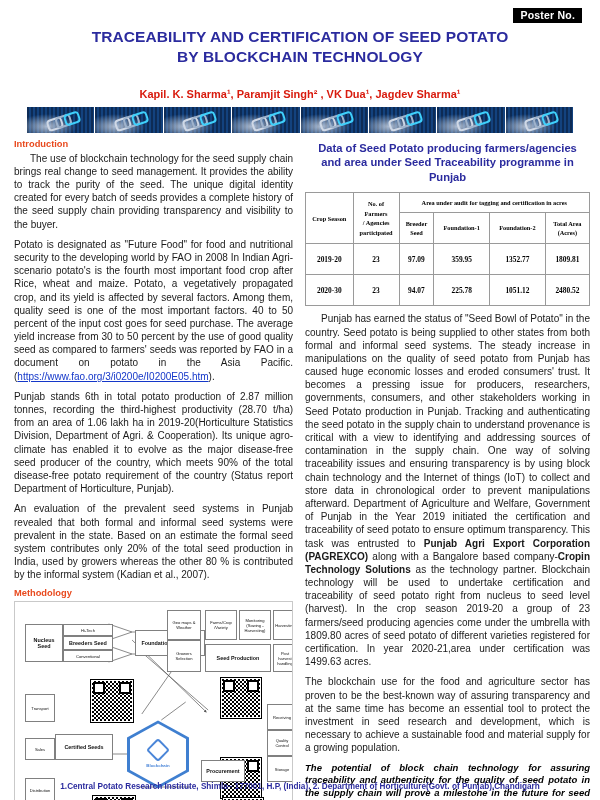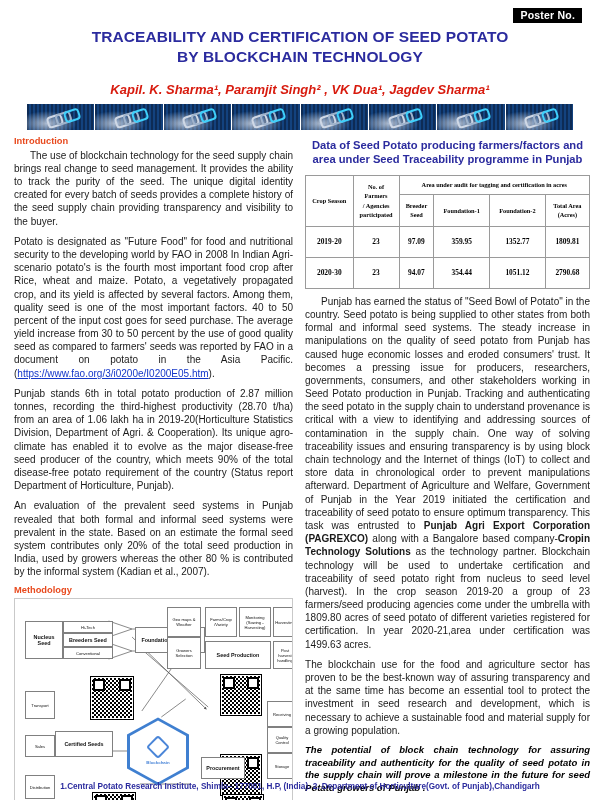--- a/index.html
+++ b/index.html
@@ -44,23 +44,22 @@
     font-weight: bold;
     font-size: 15.5px;
     line-height: 1.28;
     margin: 4px 30px 0 30px;
     letter-spacing: 0.1px;
   }
   .authors {
     text-align: center;
     color: #d81b0e;
     font-weight: bold;
-    font-style: italic;
-    font-size: 13px;
-    margin-top: 15px;
+    font-size: 11px;
+    margin-top: 21px;
   }
 
   .banner {
     margin: 7px 27px 0 27px;
     height: 26px;
     display: flex;
     gap: 1px;
     overflow: hidden;
   }
   .banner-cell {
@@ -417,21 +416,21 @@
         <div class="dbox b" style="left:204px;top:244px;width:76px;height:28px;">Seed Processing</div>
         <div class="dbox s" style="left:196px;top:274px;width:30px;height:26px;">Sampling &amp; Quality Control</div>
         <div class="dbox s" style="left:228px;top:274px;width:28px;height:26px;">Grading &amp; Sorting</div>
         <div class="dbox s" style="left:258px;top:274px;width:24px;height:26px;">Seed Treatment</div>
 
         <div class="strip" style="top:314px;">SEED TRACEABILITY THROUGH BLOCK CHAIN TECHNOLOGY</div>
       </div>
     </div>
 
     <div class="col-right">
-      <div class="rs-title">Data of Seed Potato producing farmers/factors and area under Seed Traceability programme in Punjab</div>
+      <div class="rs-title">Data of Seed Potato producing farmers/agencies and area under Seed Traceability programme in Punjab</div>
 
       <table class="data">
         <thead>
           <tr>
             <th rowspan="2">Crop Season</th>
             <th rowspan="2" class="tall">
               <span>No. of</span><br>
               <span>Farmers</span><br>
               <span>/ Agencies</span><br>
               <span>participated</span>
@@ -457,23 +456,23 @@
             <td>23</td>
             <td>97.09</td>
             <td>359.95</td>
             <td>1352.77</td>
             <td>1809.81</td>
           </tr>
           <tr>
             <td>2020-30</td>
             <td>23</td>
             <td>94.07</td>
-            <td>354.44</td>
+            <td>225.78</td>
             <td>1051.12</td>
-            <td>2790.68</td>
+            <td>2480.52</td>
           </tr>
         </tbody>
       </table>
 
       <p class="body ind"><span>Punjab has earned the status of "Seed Bowl of Potato" in the country. Seed potato is being supplied to other states from both formal and informal seed systems. The steady increase in manipulations on the quality of seed potato from Punjab has caused huge economic losses and eroded consumers' trust. It becomes a pressing issue for producers, researchers, governments, consumers, and other stakeholders working in Seed Potato production in Punjab. Tracking and authenticating the seed potato in the supply chain to understand provenance is critical with a view to identifying and addressing sources of contamination in the supply chain. One way of solving traceability issues and ensuring transparency is by using block chain technology and the Internet of things (IoT) to collect and store data in chronological order to prevent manipulations afterward. Department of Agriculture and Welfare, Government of Punjab in the Year 2019 initiated the certification and traceability of seed potato to ensure optimum transparency. This task was entrusted to </span><span class="bold">Punjab Agri Export Corporation (PAGREXCO)</span><span> along with a Bangalore based company-</span><span class="bold">Cropin Technology Solutions</span><span> as the technology partner. Blockchain technology will be used to undertake certification and traceability of seed potato right from nucleus to seed level (harvest). In the crop season 2019-20  a group of 23 farmers/seed producing agencies come under the umbrella with 1809.80 acres of seed potato of different varieties registered for certification. In year 2020-21,area under certification  was 1499.63 acres.</span></p>
 
       <p class="body">The blockchain use for the food and agriculture sector has proven to be the best-known way of assuring transparency and at the same time has become an essential tool to protect the investment in seed research and development, which is necessary to achieve a sustainable food and material supply for a growing population.</p>
       <p class="emph">The potential of block chain technology for assuring traceability and authenticity for the quality of seed potato in the supply chain will prove a milestone in the future for seed Potato growers of Punjab .</p>
     </div>
   </div>

